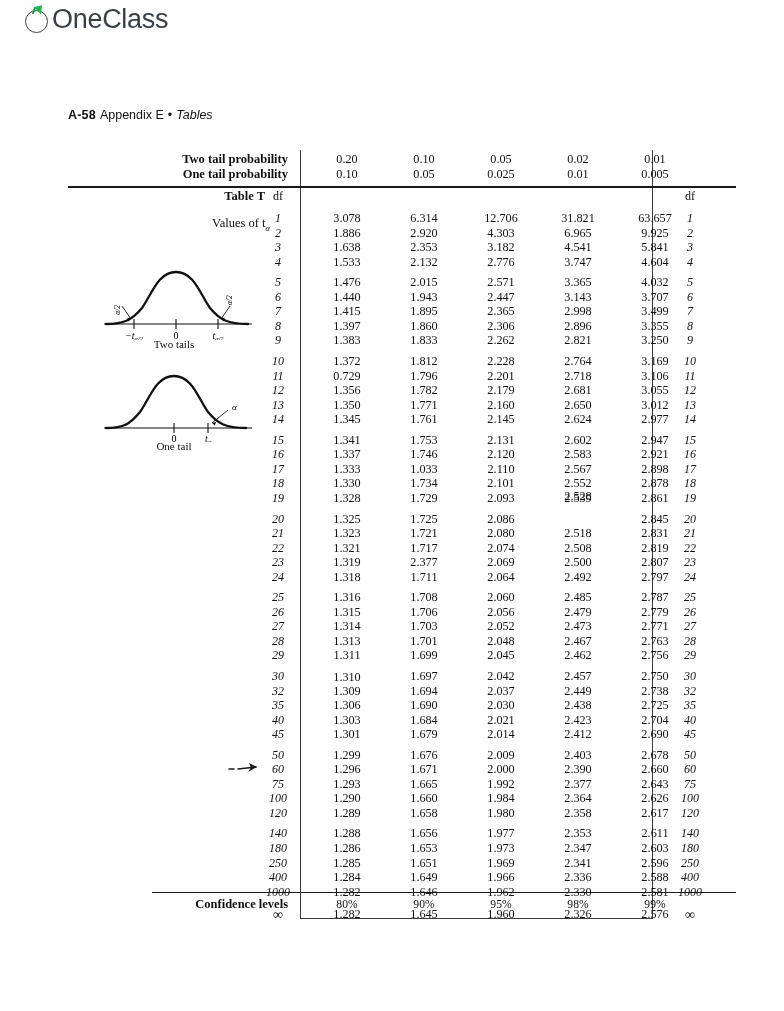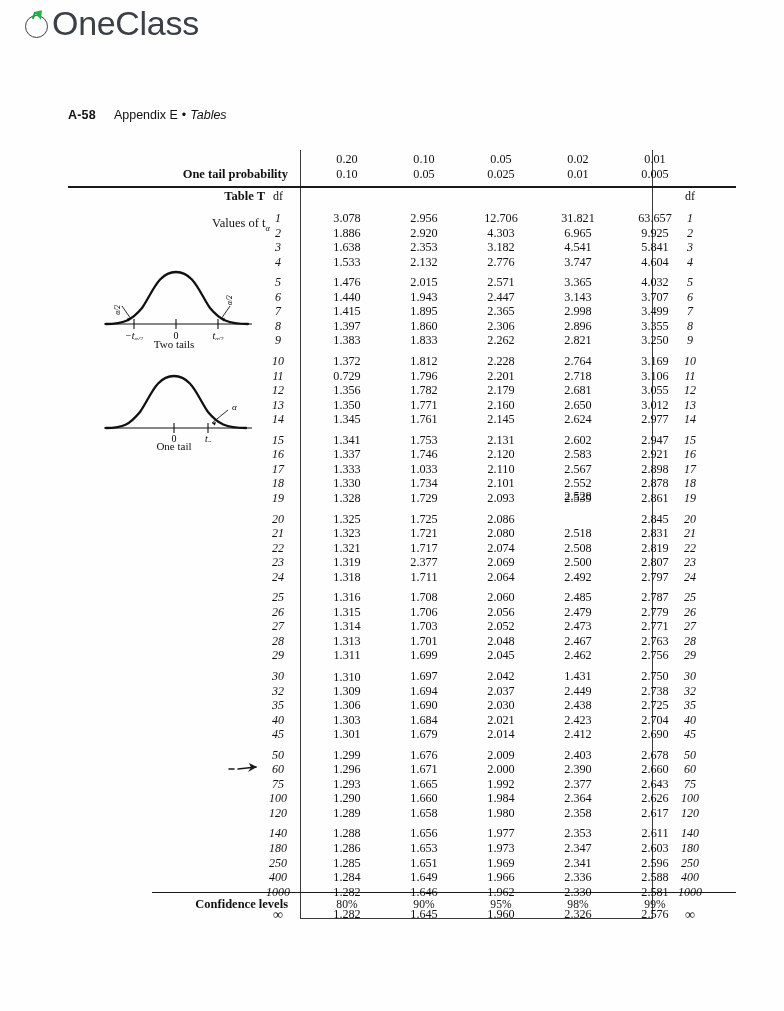--- a/index.html
+++ b/index.html
@@ -14,23 +14,22 @@
   #page {
     position: relative;
     width: 784px; height: 1011px;
     background: #fefefe;
   }
 
   
   .logo {
     position: absolute;
     display: flex;
-    align-items: center;
     font-family: "Liberation Sans", sans-serif;
-    font-size: 34px;
+    font-size: 27px;
     letter-spacing: -0.3px;
     color: #3b3f46;
     user-select: none;
   }
   .logo-top { left: 24px; top: 6px; }
   .logo-mark {
     position: relative;
     width: 27px; height: 27px;
     margin-right: 1px;
   }
@@ -62,21 +61,21 @@
   
   .runhead {
     position: absolute;
     left: 68px; top: 108px;
     font-family: "Liberation Sans", sans-serif;
     font-size: 12.5px;
     color: #111;
     white-space: nowrap;
   }
   .runhead .folio { font-weight: bold; letter-spacing: 0.2px; }
-  .runhead .appx { margin-left: 18px; }
+  .runhead .appx { margin-left: 4px; }
   .runhead .dot { margin: 0 4px; }
   .runhead .ital { font-style: italic; }
 
   
   .sheet { position: absolute; left: 0; top: 0; width: 784px; height: 1011px; }
 
   .rule { position: absolute; background: #1a1a1a; }
   .vrule-left  { left: 300px; top: 150px; width: 1.1px; height: 744px; background:#3a3a3a; }
   .vrule-right { left: 652px; top: 150px; width: 1.1px; height: 744px; background:#3a3a3a; }
   .hrule-top   { left: 68px;  top: 186px; width: 668px; height: 1.6px; }
@@ -190,20 +189,21 @@
   </div>
 
   <div class="sheet" id="sheet">
 
     <div class="rule vrule-left"></div>
     <div class="rule vrule-right"></div>
     <div class="rule hrule-top"></div>
     <div class="rule hrule-bottom"></div>
     <div class="conf-box"></div>
 
+    <div class="lbl lbl-two">Two tail probability</div>
     <div class="lbl lbl-one">One tail probability</div>
     <div class="lbl lbl-tbl">Table T</div>
     <div class="lbl lbl-conf">Confidence levels</div>
 
     <div class="values-of">
       <span>Values of t</span><sub>α</sub>
     </div>
 
     <div class="dfhead dfhead-l">df</div>
     <div class="dfhead dfhead-r">df</div>
@@ -214,21 +214,21 @@
         <div class="hcell" style="left:470px;top:152px">0.05</div>
         <div class="hcell" style="left:547px;top:152px">0.02</div>
         <div class="hcell" style="left:624px;top:152px">0.01</div>
         <div class="hcell" style="left:316px;top:167px">0.10</div>
         <div class="hcell" style="left:393px;top:167px">0.05</div>
         <div class="hcell" style="left:470px;top:167px">0.025</div>
         <div class="hcell" style="left:547px;top:167px">0.01</div>
         <div class="hcell" style="left:624px;top:167px">0.005</div>
         <div class="dfcell" style="left:263px;top:211.0px">1</div>
         <div class="cell" style="left:316px;top:211.0px">3.078</div>
-        <div class="cell" style="left:393px;top:211.0px">2.956</div>
+        <div class="cell" style="left:393px;top:211.0px">6.314</div>
         <div class="cell" style="left:470px;top:211.0px">12.706</div>
         <div class="cell" style="left:547px;top:211.0px">31.821</div>
         <div class="cell" style="left:624px;top:211.0px">63.657</div>
         <div class="dfcell" style="left:675px;top:211.0px">1</div>
         <div class="dfcell" style="left:263px;top:225.6px">2</div>
         <div class="cell" style="left:316px;top:225.6px">1.886</div>
         <div class="cell" style="left:393px;top:225.6px">2.920</div>
         <div class="cell" style="left:470px;top:225.6px">4.303</div>
         <div class="cell" style="left:547px;top:225.6px">6.965</div>
         <div class="cell" style="left:624px;top:225.6px">9.925</div>
@@ -419,21 +419,21 @@
         <div class="cell" style="left:316px;top:648.4px">1.311</div>
         <div class="cell" style="left:393px;top:648.4px">1.699</div>
         <div class="cell" style="left:470px;top:648.4px">2.045</div>
         <div class="cell" style="left:547px;top:648.4px">2.462</div>
         <div class="cell" style="left:624px;top:648.4px">2.756</div>
         <div class="dfcell" style="left:675px;top:648.4px">29</div>
         <div class="dfcell" style="left:263px;top:668.9px">30</div>
         <div class="cell" style="left:316px;top:670px">1.310</div>
         <div class="cell" style="left:393px;top:668.9px">1.697</div>
         <div class="cell" style="left:470px;top:668.9px">2.042</div>
-        <div class="cell" style="left:547px;top:668.9px">1.431</div>
+        <div class="cell" style="left:547px;top:668.9px">2.457</div>
         <div class="cell" style="left:624px;top:668.9px">2.750</div>
         <div class="dfcell" style="left:675px;top:668.9px">30</div>
         <div class="dfcell" style="left:263px;top:683.5px">32</div>
         <div class="cell" style="left:316px;top:683.5px">1.309</div>
         <div class="cell" style="left:393px;top:683.5px">1.694</div>
         <div class="cell" style="left:470px;top:683.5px">2.037</div>
         <div class="cell" style="left:547px;top:683.5px">2.449</div>
         <div class="cell" style="left:624px;top:683.5px">2.738</div>
         <div class="dfcell" style="left:675px;top:683.5px">32</div>
         <div class="dfcell" style="left:263px;top:698.0px">35</div>

